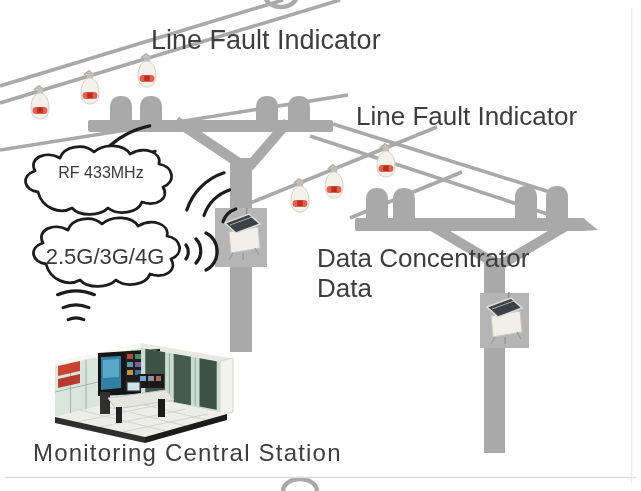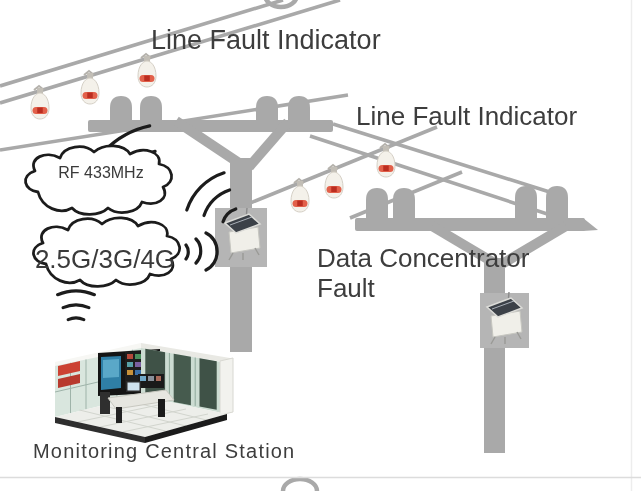--- a/index.html
+++ b/index.html
@@ -1,32 +1,33 @@
 <!DOCTYPE html>
 <html style="--background: #ffffff; --structure_gray: #a9a9a9; --box_gray: #b5b5b5; --text_color: #3d3d3d; --cloud_outline: #1c1c1c; --indicator_body: #f4f1ea; --indicator_band: #e2604a; --indicator_square: #bb2d20;"><head>
 <meta charset="utf-8">
 <style>
   html,body{margin:0;padding:0;background:#ffffff;}
   .stage{
     position:relative;width:641px;height:491px;overflow:hidden;
     background:var(--background,#fff);
     font-family:"Liberation Sans", sans-serif;
+    border-radius:29px;
   }
   .stage svg{position:absolute;left:0;top:0;}
   .lbl{
     position:absolute;color:var(--text_color,#3d3d3d);
     font-family:"Liberation Sans", sans-serif;
     white-space:nowrap;line-height:1.12;
   }
   .lbl-lfi1{left:151px;top:25px;font-size:27px;}
   .lbl-lfi2{left:356px;top:102px;font-size:26px;}
   .lbl-dcu{left:273px;top:243px;font-size:26px;line-height:30px;margin-left:44px;}
-  .lbl-mon{left:33px;top:440px;font-size:20px;letter-spacing:1.2px;}
+  .lbl-mon{left:33px;top:440px;font-size:24px;letter-spacing:1.2px;}
   .lbl-rf{left:24px;top:164px;width:154px;text-align:center;font-size:16px;color:#3a3a3a;}
-  .lbl-cell{left:26px;top:245px;width:158px;text-align:center;font-size:26px;color:#3a3a3a;}
+  .lbl-cell{left:26px;top:245px;width:158px;text-align:center;font-size:22px;color:#3a3a3a;}
   .wire{stroke:var(--structure_gray,#a9a9a9);stroke-width:3.6;fill:none;}
   .thick{stroke:var(--structure_gray,#a9a9a9);stroke-width:10;fill:none;}
   .struct{fill:var(--structure_gray,#a9a9a9);}
   .structS{stroke:var(--structure_gray,#a9a9a9);fill:none;}
   .boxg{fill:var(--box_gray,#b5b5b5);}
   .arc{stroke:var(--cloud_outline,#1c1c1c);stroke-width:3.2;fill:none;stroke-linecap:round;}
   .cloud{fill:#ffffff;stroke:var(--cloud_outline,#1c1c1c);stroke-width:2.8;stroke-linejoin:round;}
   .devbody{fill:var(--indicator_body,#f4f1ea);stroke:#d5d0c6;stroke-width:1;}
   .devband{fill:var(--indicator_band,#e2604a);}
   .devsq{fill:var(--indicator_square,#bb2d20);}
@@ -191,19 +192,19 @@
     <polygon points="108,398 166,390 174,400 116,409" fill="#e6e6e0" stroke="#c8c8c0" stroke-width="1"></polygon>
     <rect x="116" y="407" width="6" height="16" fill="#222222"></rect>
     <rect x="158" y="399" width="7" height="18" fill="#1a1a1a"></rect>
   </g>
 </svg>
 
 <div class="lbl lbl-lfi1">Line Fault Indicator</div>
 <div class="lbl lbl-lfi2">Line Fault Indicator</div>
 <div class="lbl lbl-dcu">
   <div>Data Concentrator</div>
-  <div>Fault</div>
+  <div>Data</div>
 </div>
 <div class="lbl lbl-mon">Monitoring Central Station</div>
 <div class="lbl lbl-rf">RF 433MHz</div>
 <div class="lbl lbl-cell">2.5G/3G/4G</div>
 
 </div>
 
 </body></html>

